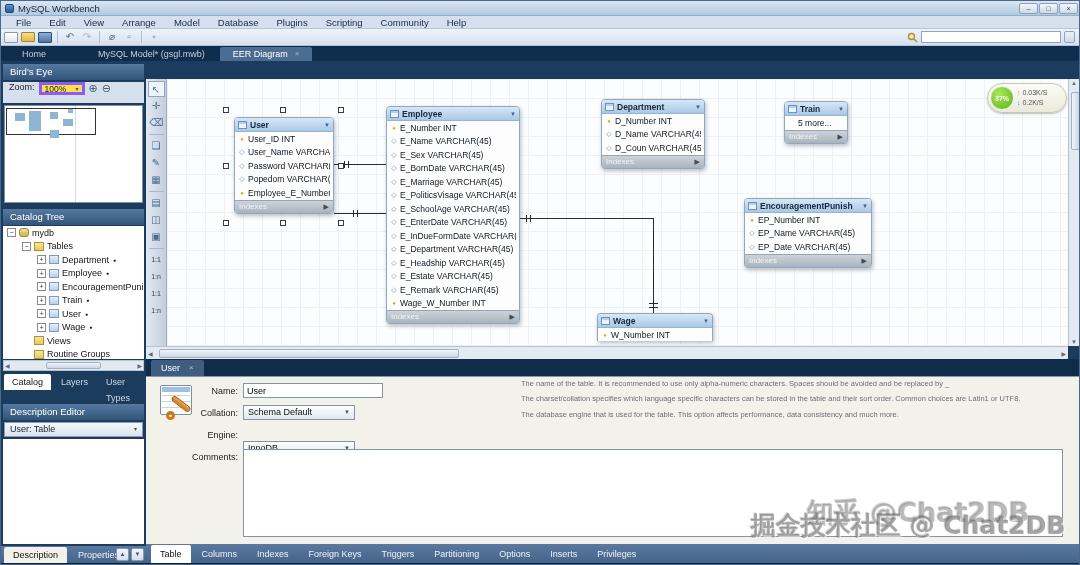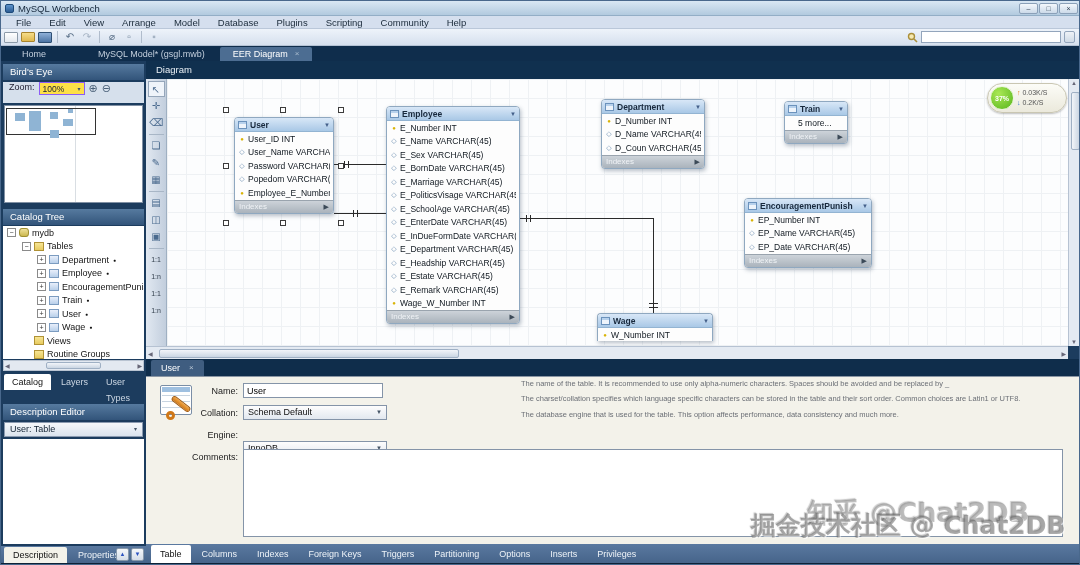--- a/index.html
+++ b/index.html
@@ -34,21 +34,21 @@
   .doc-tab{height:14px;line-height:14px;padding:0 13px;font-size:9px;color:#c3cfdd;display:flex;align-items:center;gap:7px;white-space:nowrap}
   .doc-tab.active{background:#4c6d92;color:#fff;border-radius:2px 2px 0 0}
   .doc-tab:nth-child(2){margin-left:24px}
   .tab-close{color:#a9bccf;font-size:8px}
 
   
   .sidebar{left:0;top:60px;width:145px;height:502px;background:#1c3c5e}
   .sidebar>div{position:absolute}
   .se-h{left:2px;right:2px;height:16px;background:linear-gradient(#567a9f,#32547a);color:#fff;font-size:9.5px;line-height:16px;padding-left:7px}
   .zoomrow{top:21px;left:2px;right:2px;height:21px;background:#d6e0ec;display:flex;align-items:flex-start;gap:4px;font-size:9px;color:#223;padding-left:6px}
-  .zoom-select{width:46px;height:13px;background:#fde047;border:1px solid #8b5cf6;font-size:8.5px;display:flex;align-items:center;justify-content:space-between;padding:0 3px}
+  .zoom-select{width:46px;height:13px;background:#fde047;border:3px solid #8b5cf6;font-size:8.5px;display:flex;align-items:center;justify-content:space-between;padding:0 3px}
   .zoom-btn{font-size:11px;color:#4a6078;line-height:13px}
   .minimap{top:44px;left:3px;width:139px;height:98px;background:#fff;border:1px solid #8090a4}
   .minimap>div{position:absolute}
   .mm-viewport{border:1px solid #333}
   .mm-block{background:#8fb4d4}
   .mm-div{left:70px;top:0;width:1px;height:96px;background:#d9dee3}
   .tree{top:165px;left:2px;right:2px;height:133px;background:#fff;overflow:hidden;font-size:9px;color:#151515}
   .tree-row{display:flex;align-items:center;height:13.5px;gap:3px;white-space:nowrap}
   .expander{width:9px;height:9px;border:1px solid #8a8a8a;background:#fff;font-size:7px;line-height:7px;text-align:center;color:#333;flex:0 0 9px}
   .expander-spacer{width:9px;flex:0 0 9px}
@@ -122,21 +122,21 @@
   .editor>*{position:absolute}
   .sheet{left:14px;top:8px;width:32px;height:30px;background:#fff;border:1px solid #7a8ea6;border-radius:2px}
   .sheet-top{left:16px;top:10px;width:28px;height:5px;background:#9fc0e0}
   .sheet-l1{left:16px;top:18px;width:28px;height:1px;background:#c8d4e0}
   .sheet-l2{left:16px;top:24px;width:28px;height:1px;background:#c8d4e0}
   .sheet-l3{left:16px;top:30px;width:28px;height:1px;background:#c8d4e0}
   .wrench{left:24px;top:24px;width:22px;height:6px;background:linear-gradient(#f2a848,#d07818);border:1px solid #a05a10;border-radius:3px;transform:rotate(38deg)}
   .wrench-head{left:20px;top:34px;width:9px;height:9px;border:3px solid #d07818;border-radius:50%;background:transparent}
   .form-label{font-size:9px;color:#222;text-align:right;width:72px;left:20px}
   .f-name{left:97px;top:6px;width:140px;height:15px;border:1px solid #8494a8;background:#fff;font-size:9px;padding:0 3px;font-family:inherit}
-  .f-select{left:97px;width:144px;height:15px;background:linear-gradient(#fdfdfd,#e2e8ef);border:1px solid #8494a8;font-size:9px;line-height:13px;padding:0 4px;display:flex;justify-content:space-between;align-items:center;color:#111}
+  .f-select{left:97px;width:112px;height:15px;background:linear-gradient(#fdfdfd,#e2e8ef);border:1px solid #8494a8;font-size:9px;line-height:13px;padding:0 4px;display:flex;justify-content:space-between;align-items:center;color:#111}
   .f-comments{left:97px;top:72px;width:820px;height:88px;background:#fff;border:1px solid #8494a8;resize:none;font-family:inherit}
   .helpcol{left:375px;top:2px;width:550px;font-size:7.5px;color:#6b6f76;line-height:1.25}
   .helpcol p{margin:0 0 6px}
   .bottom-bar{left:145px;top:543px;width:935px;height:19px;background:linear-gradient(#5a79a0,#46648a);display:flex;align-items:flex-end;gap:2px;padding-left:5px}
   .bottom-bar .btab{height:18px;line-height:18px}
   .bottom-bar .btab.active{background:#fff}
   .statusstrip{left:0;top:562px;width:1080px;height:3px;background:#0d2136}
 
   
   .wm{position:absolute;font-weight:bold;white-space:nowrap;z-index:20;pointer-events:none;font-family:"DejaVu Sans","Liberation Sans",sans-serif}
@@ -309,21 +309,20 @@
         <span class="btab active">Description</span>
         <span class="btab">Properties</span>
         <span class="btab cut">H</span>
       </div>
     <div class="desc-nav">
       <span class="nav-btn">▲</span>
       <span class="nav-btn">▼</span>
     </div>
   </div>
 
-  <div class="diagram-bar">Diagram</div>
   <div class="palette" id="palette">
       <div class="pal-item sel">↖</div>
       <div class="pal-item">✛</div>
       <div class="pal-item">⌫</div>
       <div class="pal-sep"></div>
       <div class="pal-item">❏</div>
       <div class="pal-item">✎</div>
       <div class="pal-item">▦</div>
       <div class="pal-sep"></div>
       <div class="pal-item">▤</div>

